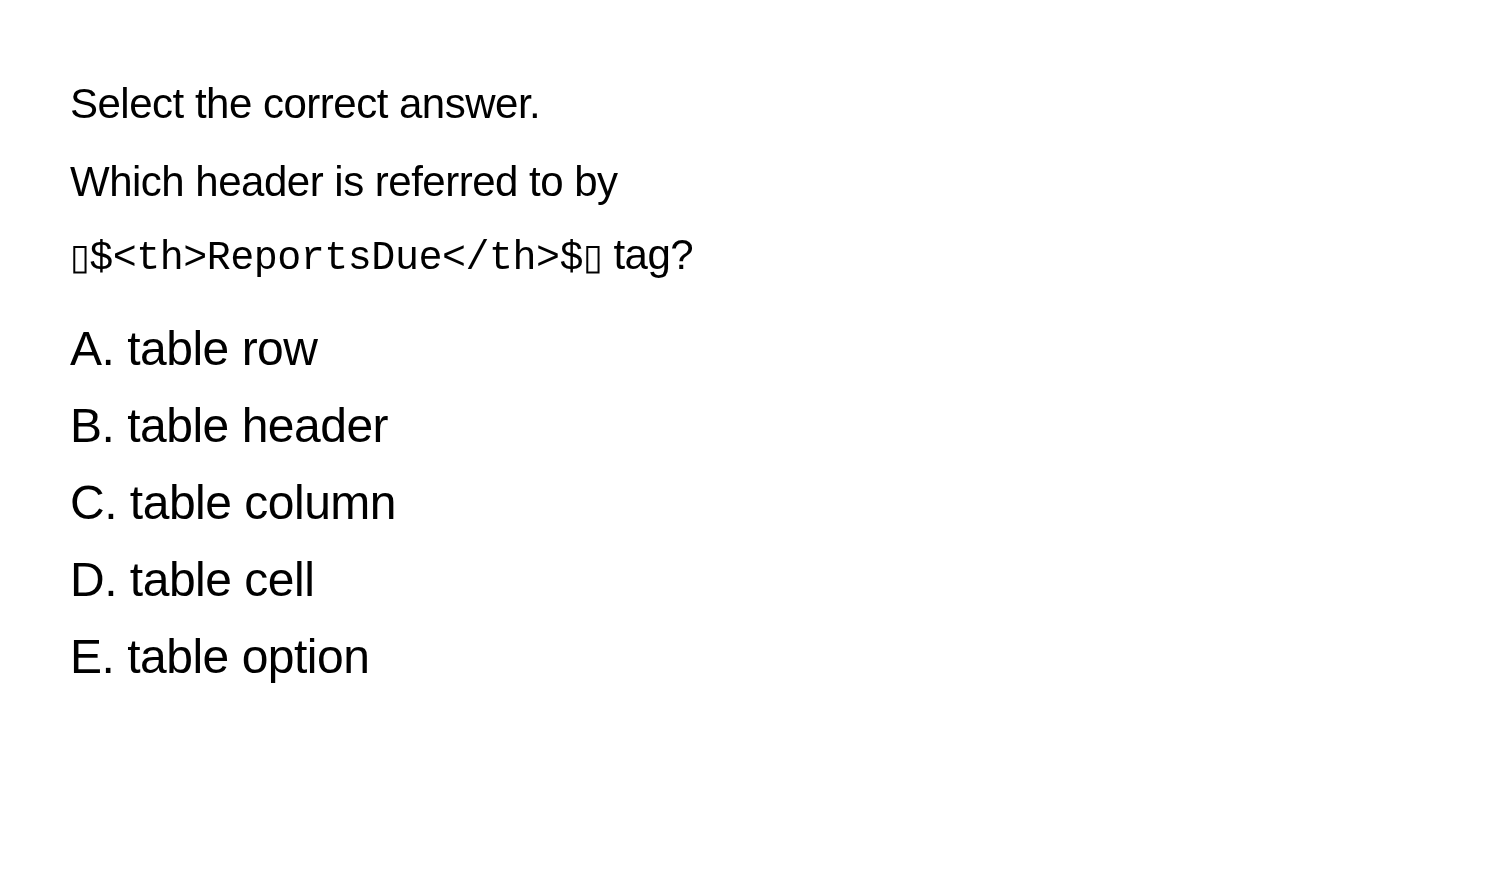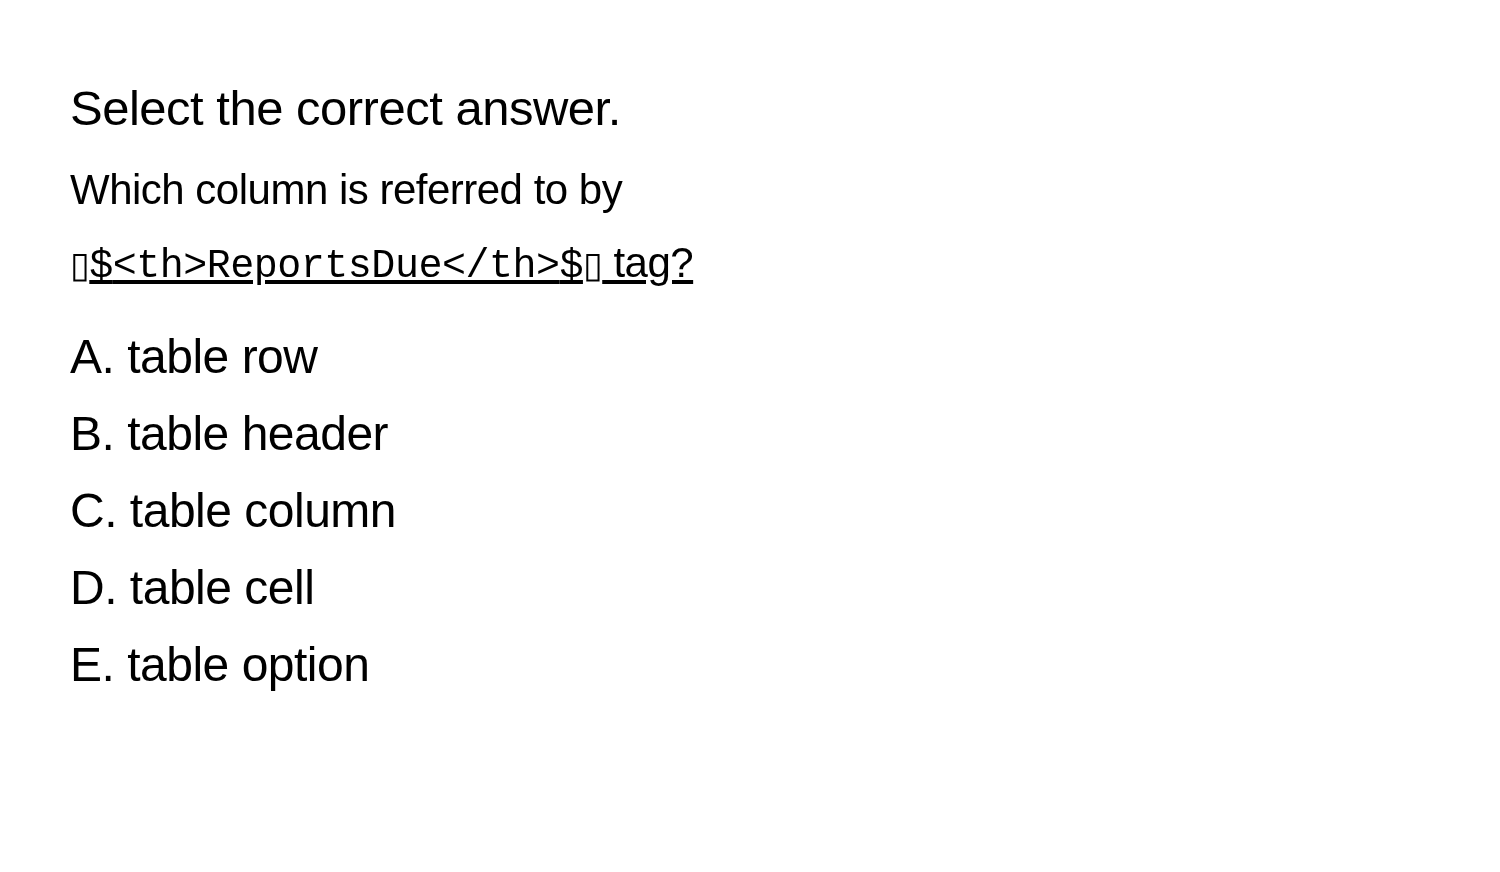--- a/index.html
+++ b/index.html
@@ -9,37 +9,36 @@
     }
     body {
       width: 1500px;
       height: 872px;
       background: #ffffff;
       font-family: -apple-system, BlinkMacSystemFont, "Segoe UI", Helvetica, Arial, sans-serif;
       color: #000000;
       padding: 80px 70px;
     }
     .instruction {
-      font-size: 49px;
+      font-size: 42px;
       font-weight: 400;
       margin-bottom: 30px;
       letter-spacing: -0.5px;
     }
     .question-line {
       font-size: 42px;
       font-weight: 400;
       margin-bottom: 25px;
       letter-spacing: -0.5px;
     }
     .code-line {
       font-size: 42px;
       font-weight: 400;
       margin-bottom: 40px;
       letter-spacing: -0.5px;
-      text-decoration: underline;
     }
     .code-segment {
       font-family: "Courier New", Courier, monospace;
       font-size: 40px;
     }
     .box-glyph {
       font-family: Arial, sans-serif;
       font-size: 36px;
       vertical-align: baseline;
     }
@@ -48,21 +47,21 @@
       font-weight: 400;
       margin-bottom: 22px;
       letter-spacing: -0.5px;
     }
   </style>
 </head>
 <body>
 
 <div class="instruction">Select the correct answer.</div>
 
-<div class="question-line">Which column is referred to by</div>
+<div class="question-line">Which header is referred to by</div>
 
 <div class="code-line">
   <span class="box-glyph">▯</span><span class="code-segment">$</span><span class="code-segment">&lt;th&gt;ReportsDue&lt;/th&gt;</span><span class="code-segment">$</span><span class="box-glyph">▯</span><span> tag?</span>
 </div>
 
 <div class="option">
   <span>A.</span>
   <span>table row</span>
 </div>
 

